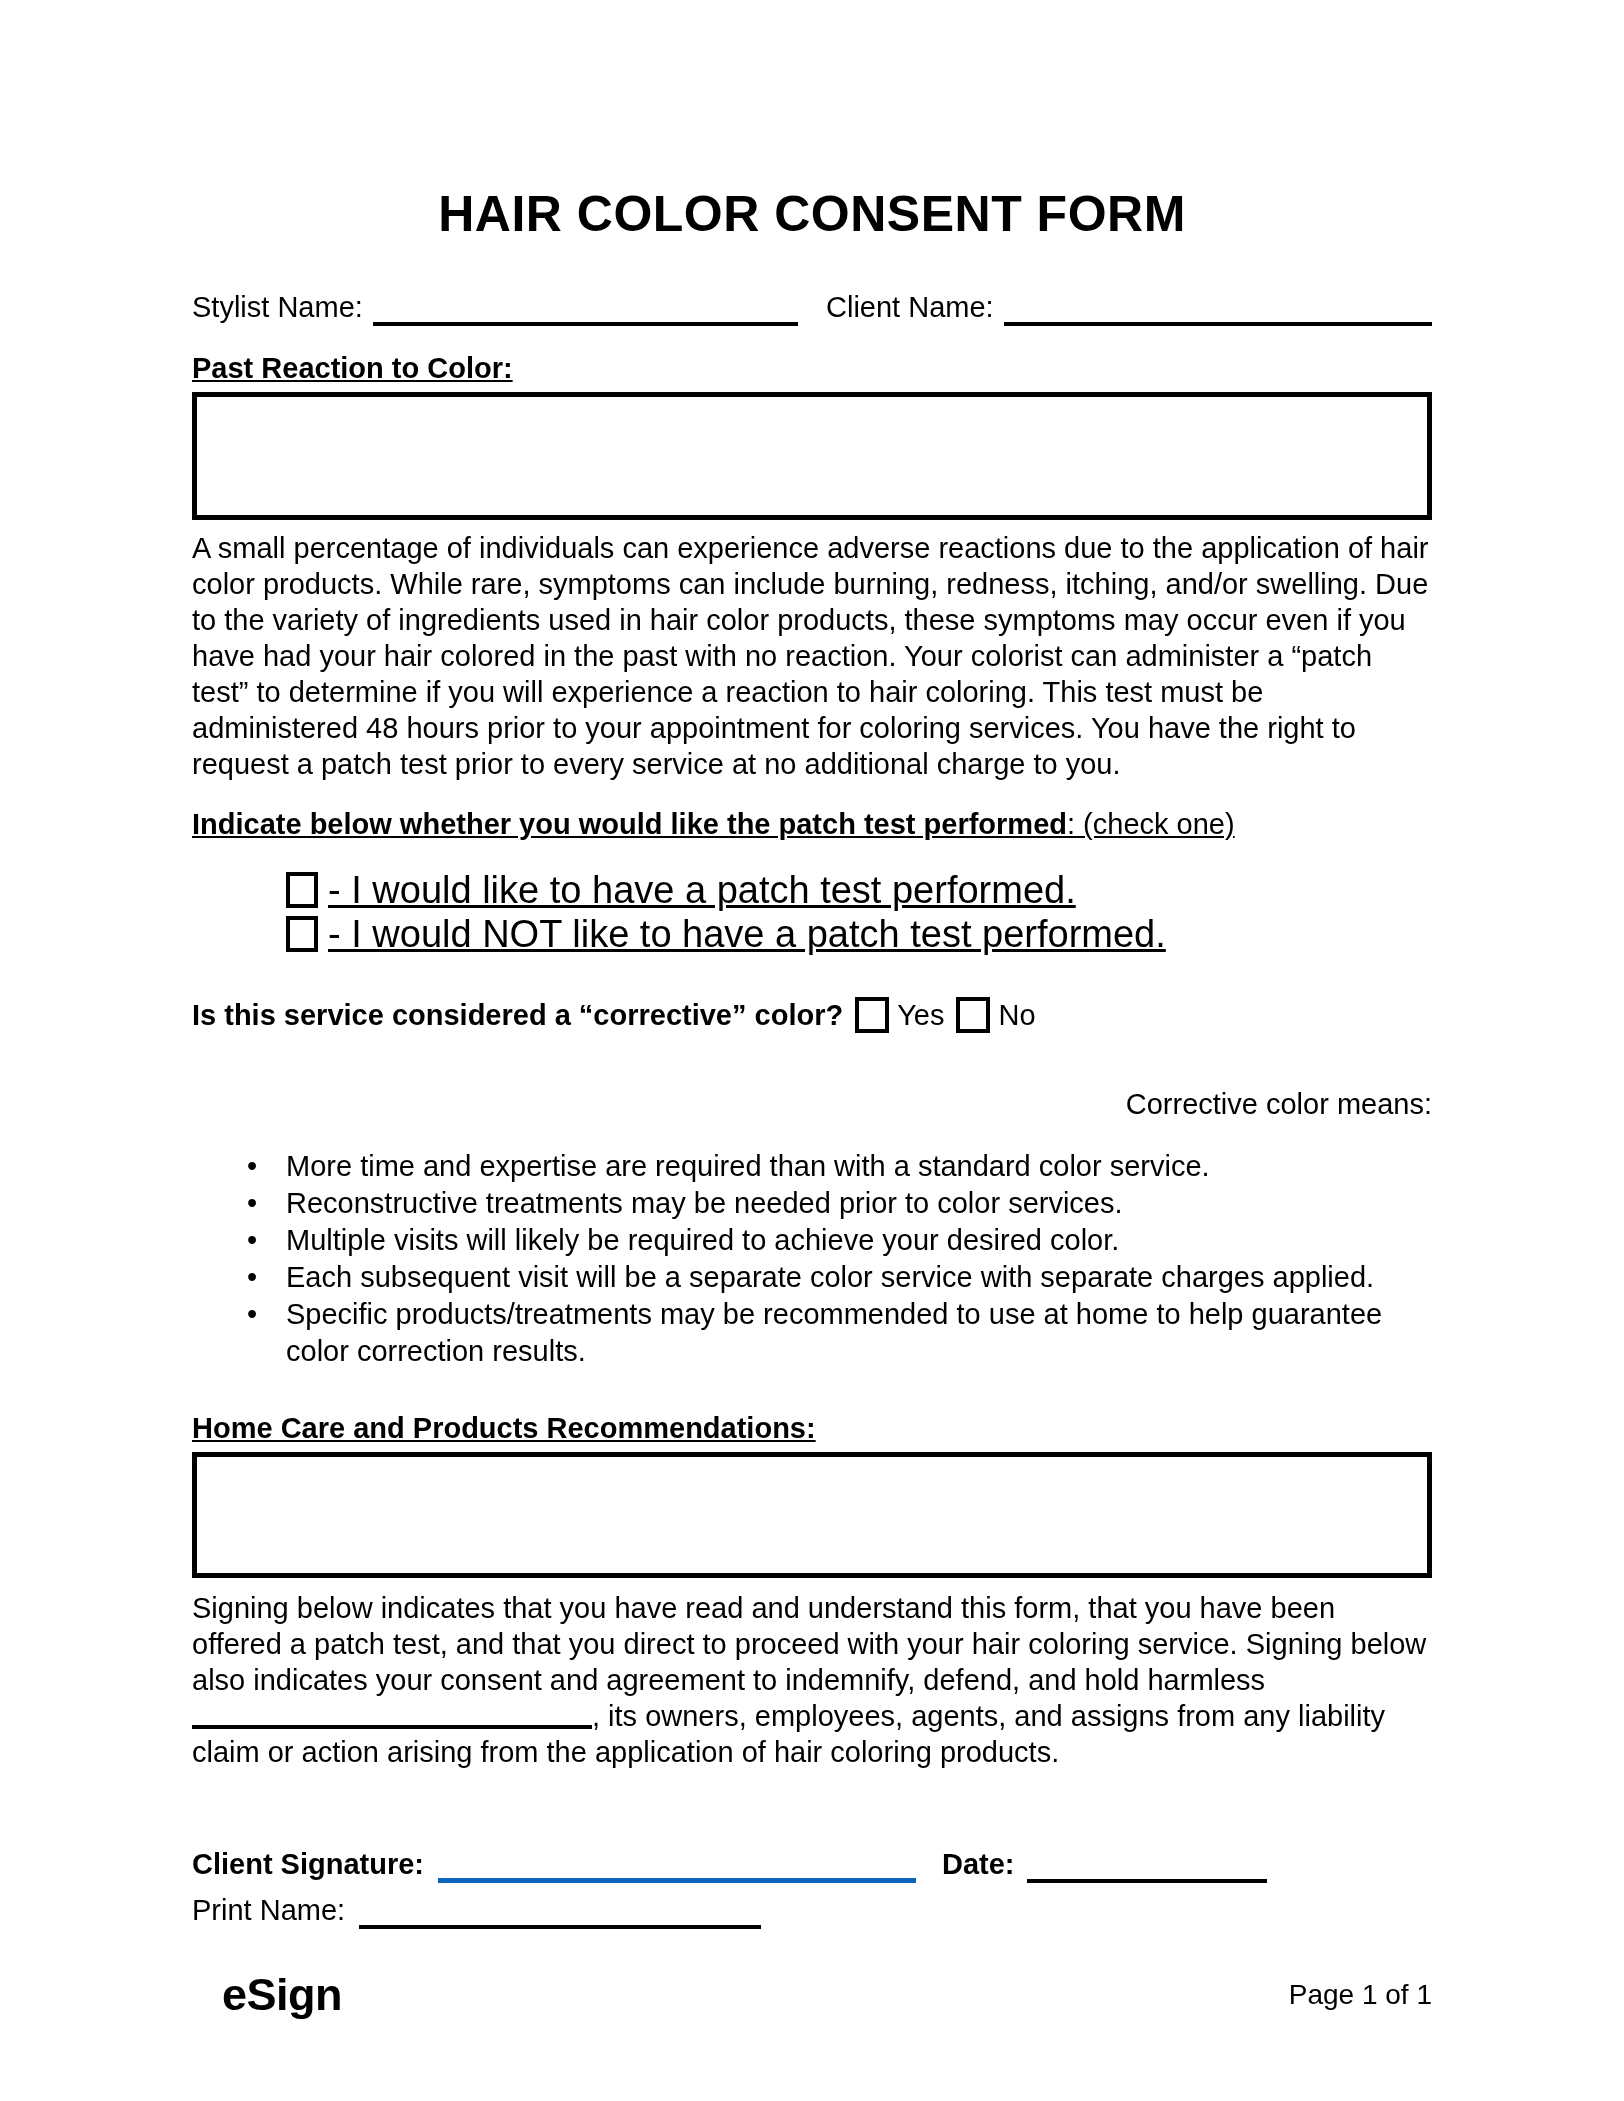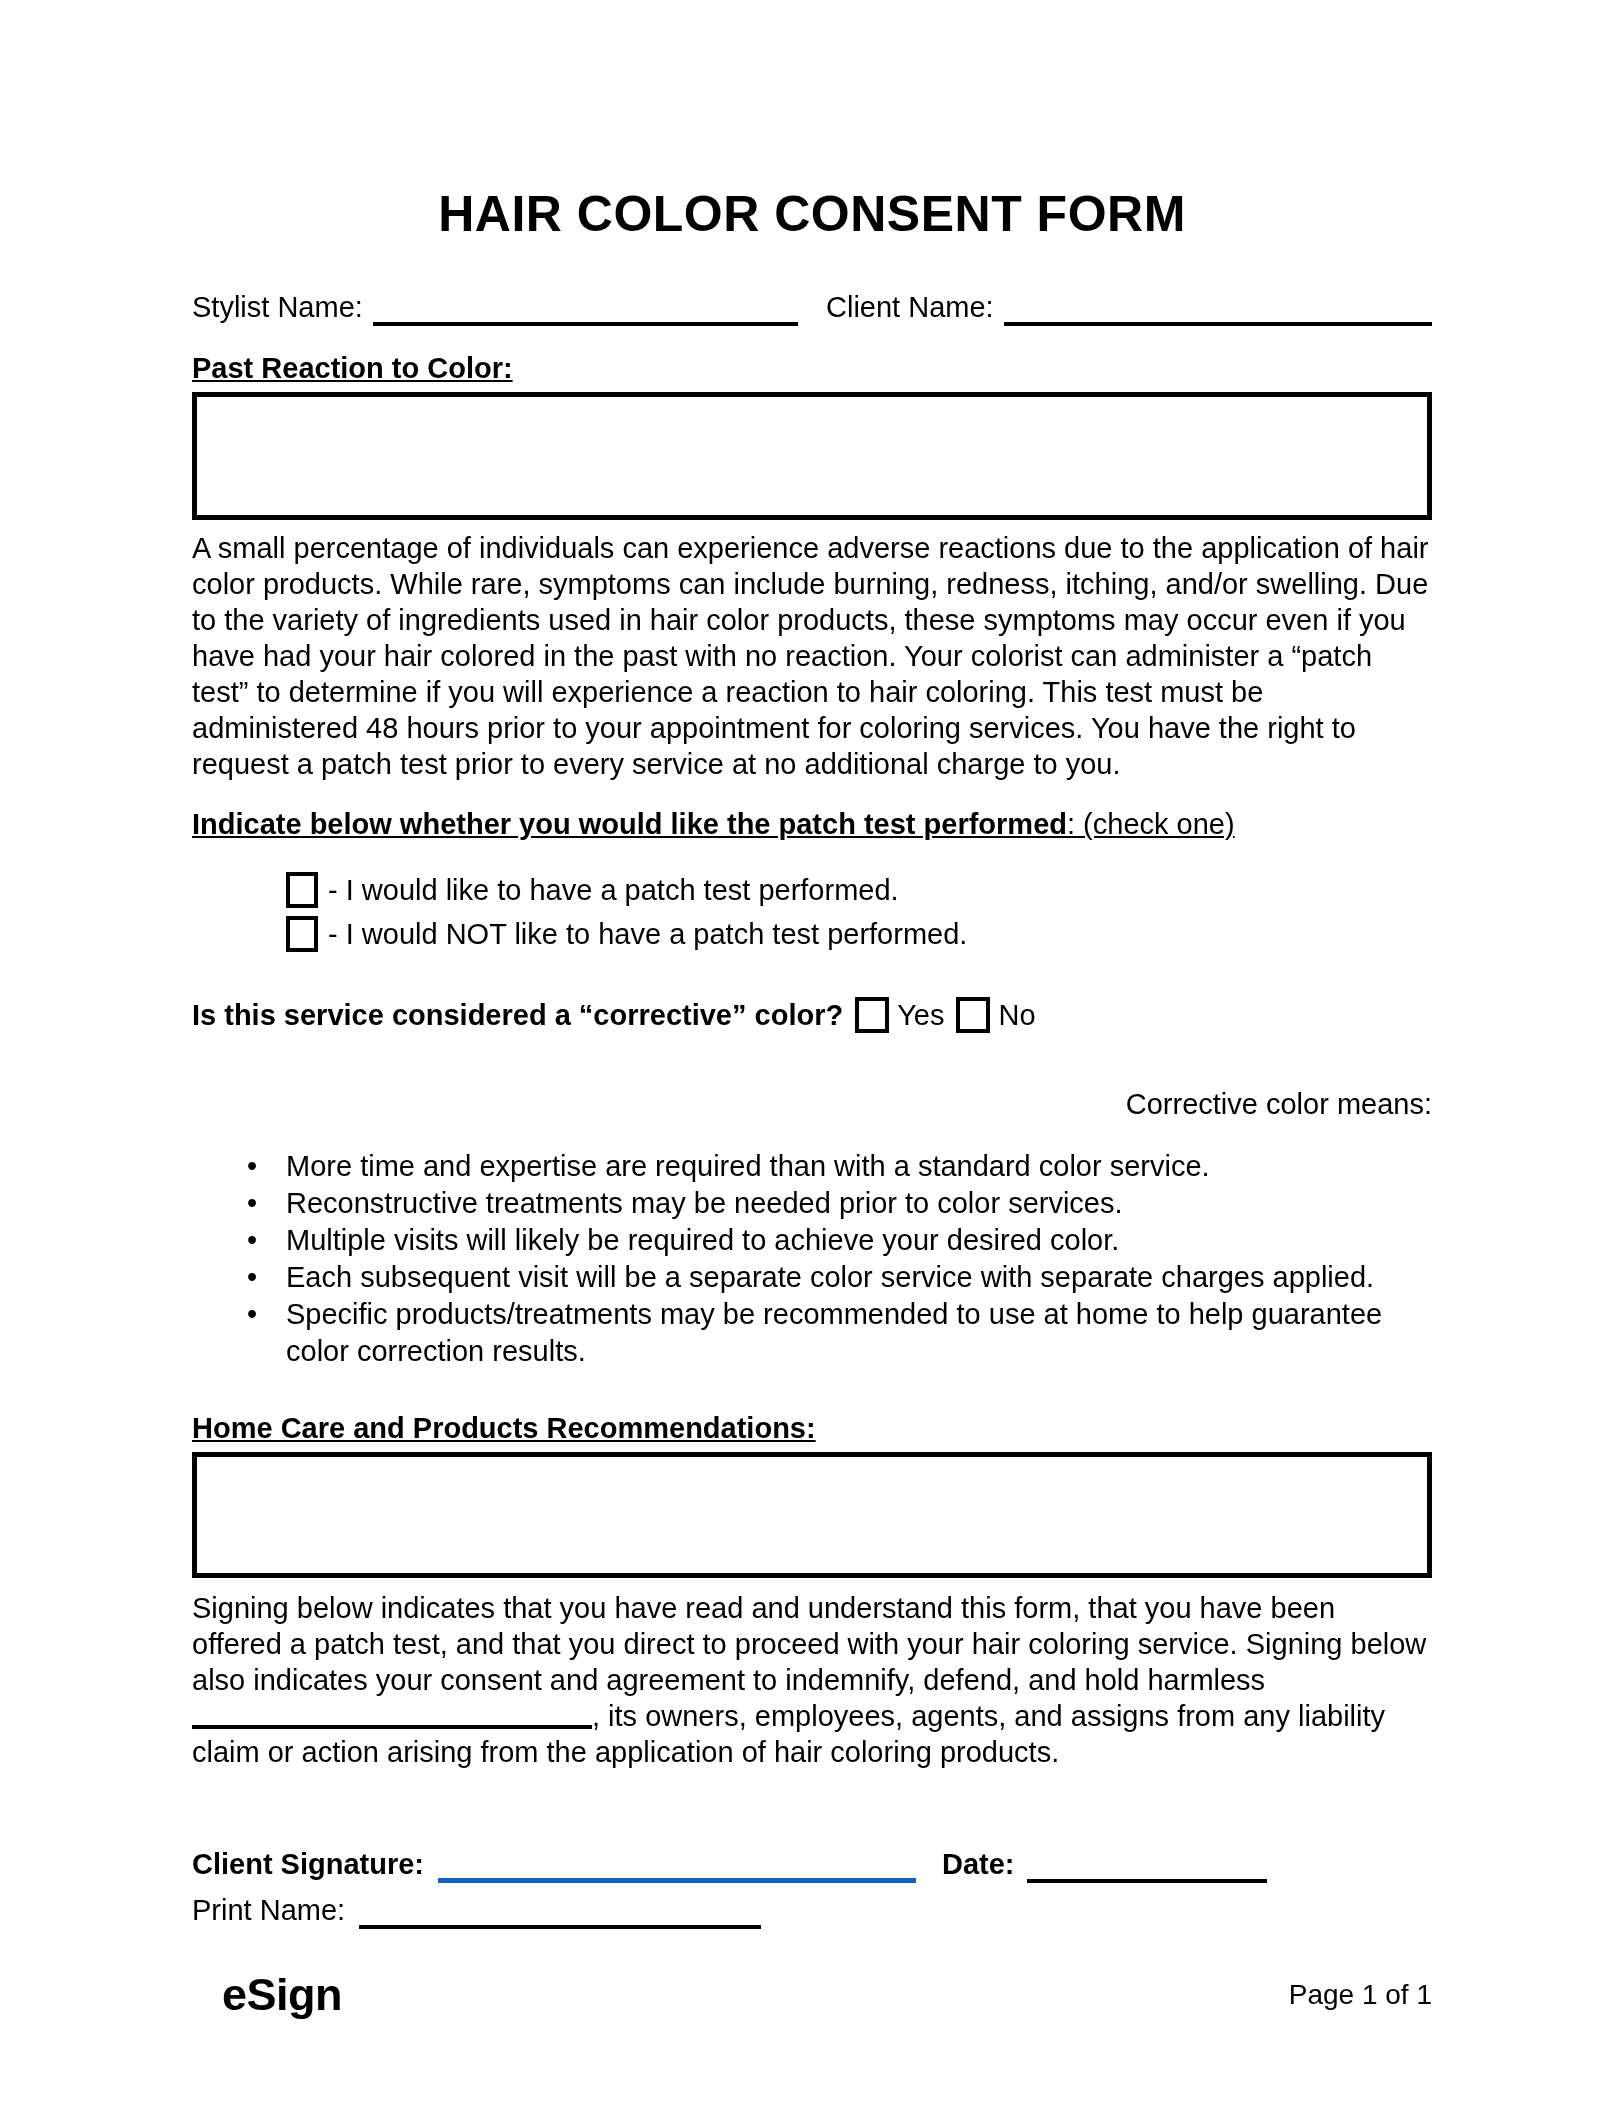--- a/index.html
+++ b/index.html
@@ -33,21 +33,21 @@
   .section-heading { margin-top:24px; font-size:29px; line-height:36px; font-weight:700;text-decoration:underline; }
   .section-heading .rest { font-weight:400; }
 
   .big-box { margin-top:6px; height:118px; border:5px solid #000; background:#fff; }
   .big-box.home { height:116px; }
 
   .body-text { margin:10px 0 0 0; font-size:29px; line-height:36px; }
 
   .option-row {
     display:flex; align-items:center;
-    padding-left:94px; font-size:29px; line-height:36px;
+    padding-left:94px; font-size:38px; line-height:36px;text-decoration:underline;
   }
   .option-row.first { margin-top:30px; }
   .option-row + .option-row { margin-top:8px; }
   .checkbox {
     display:inline-block; width:24px; height:28px;
     border:4px solid #000; background:#fff; flex:none;
   }
   .option-row .checkbox { margin-right:10px; }
 
   .corrective-row { margin-top:44px; display:flex; align-items:center; font-size:29px; line-height:38px; }

